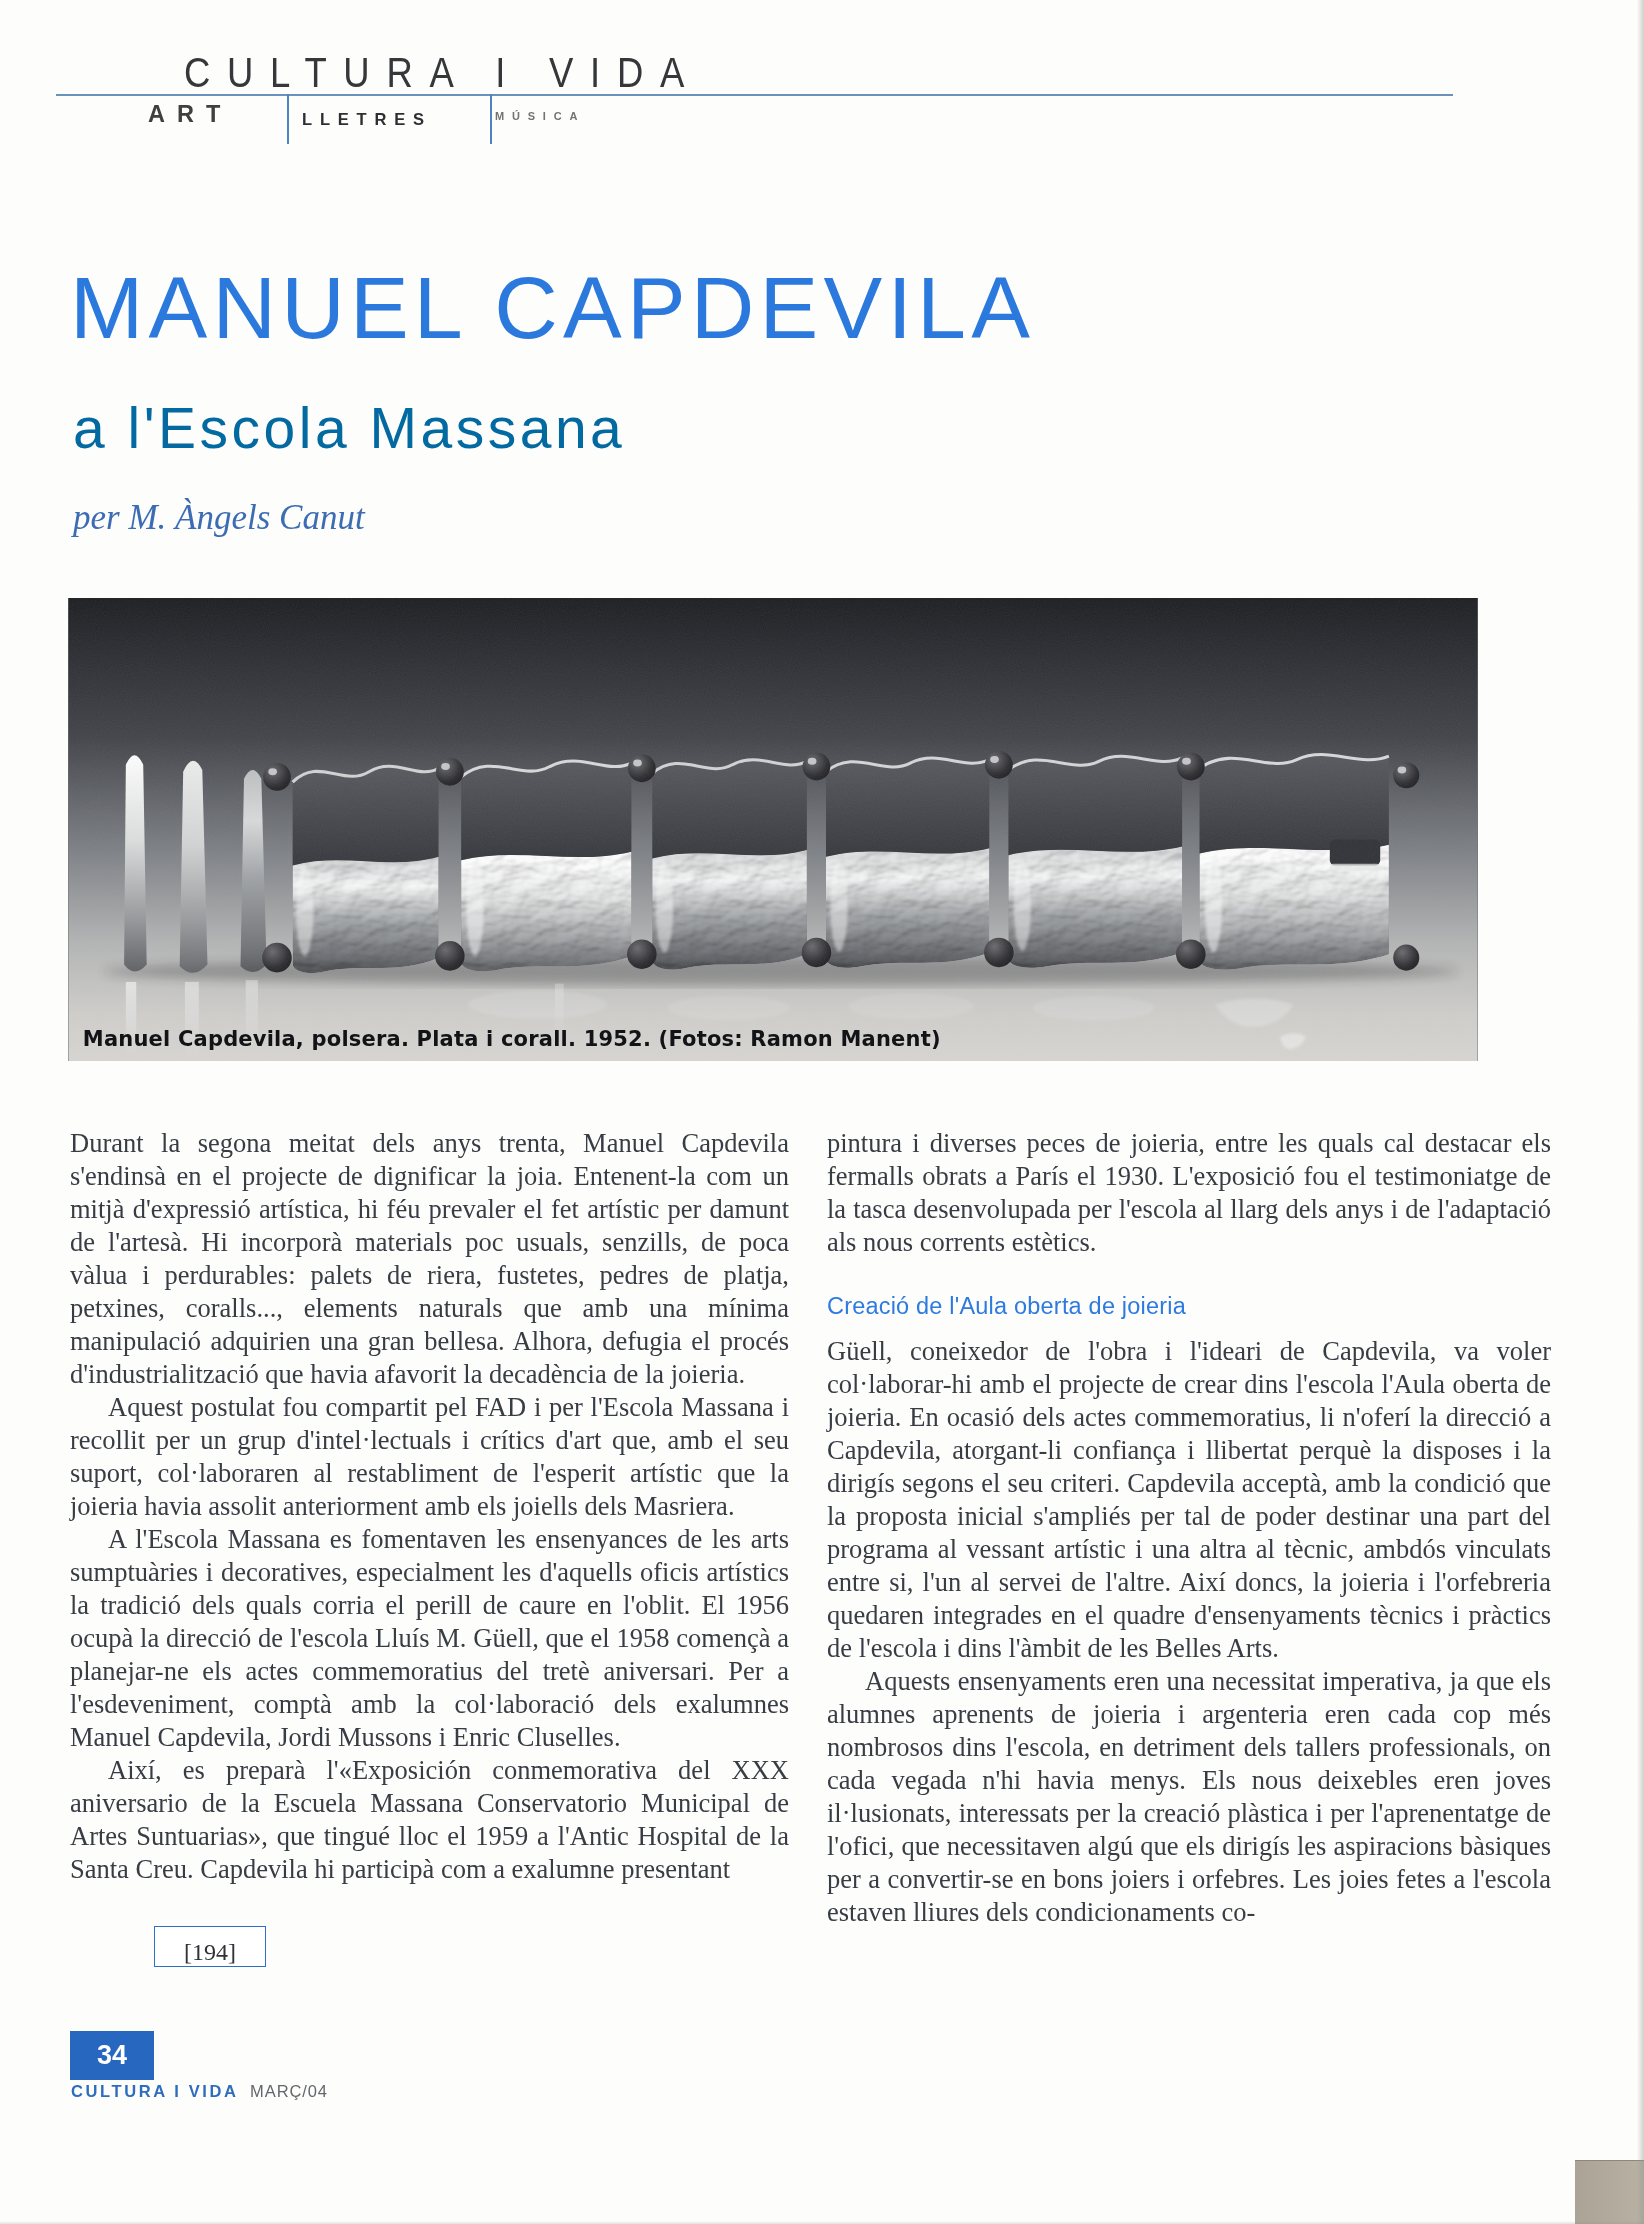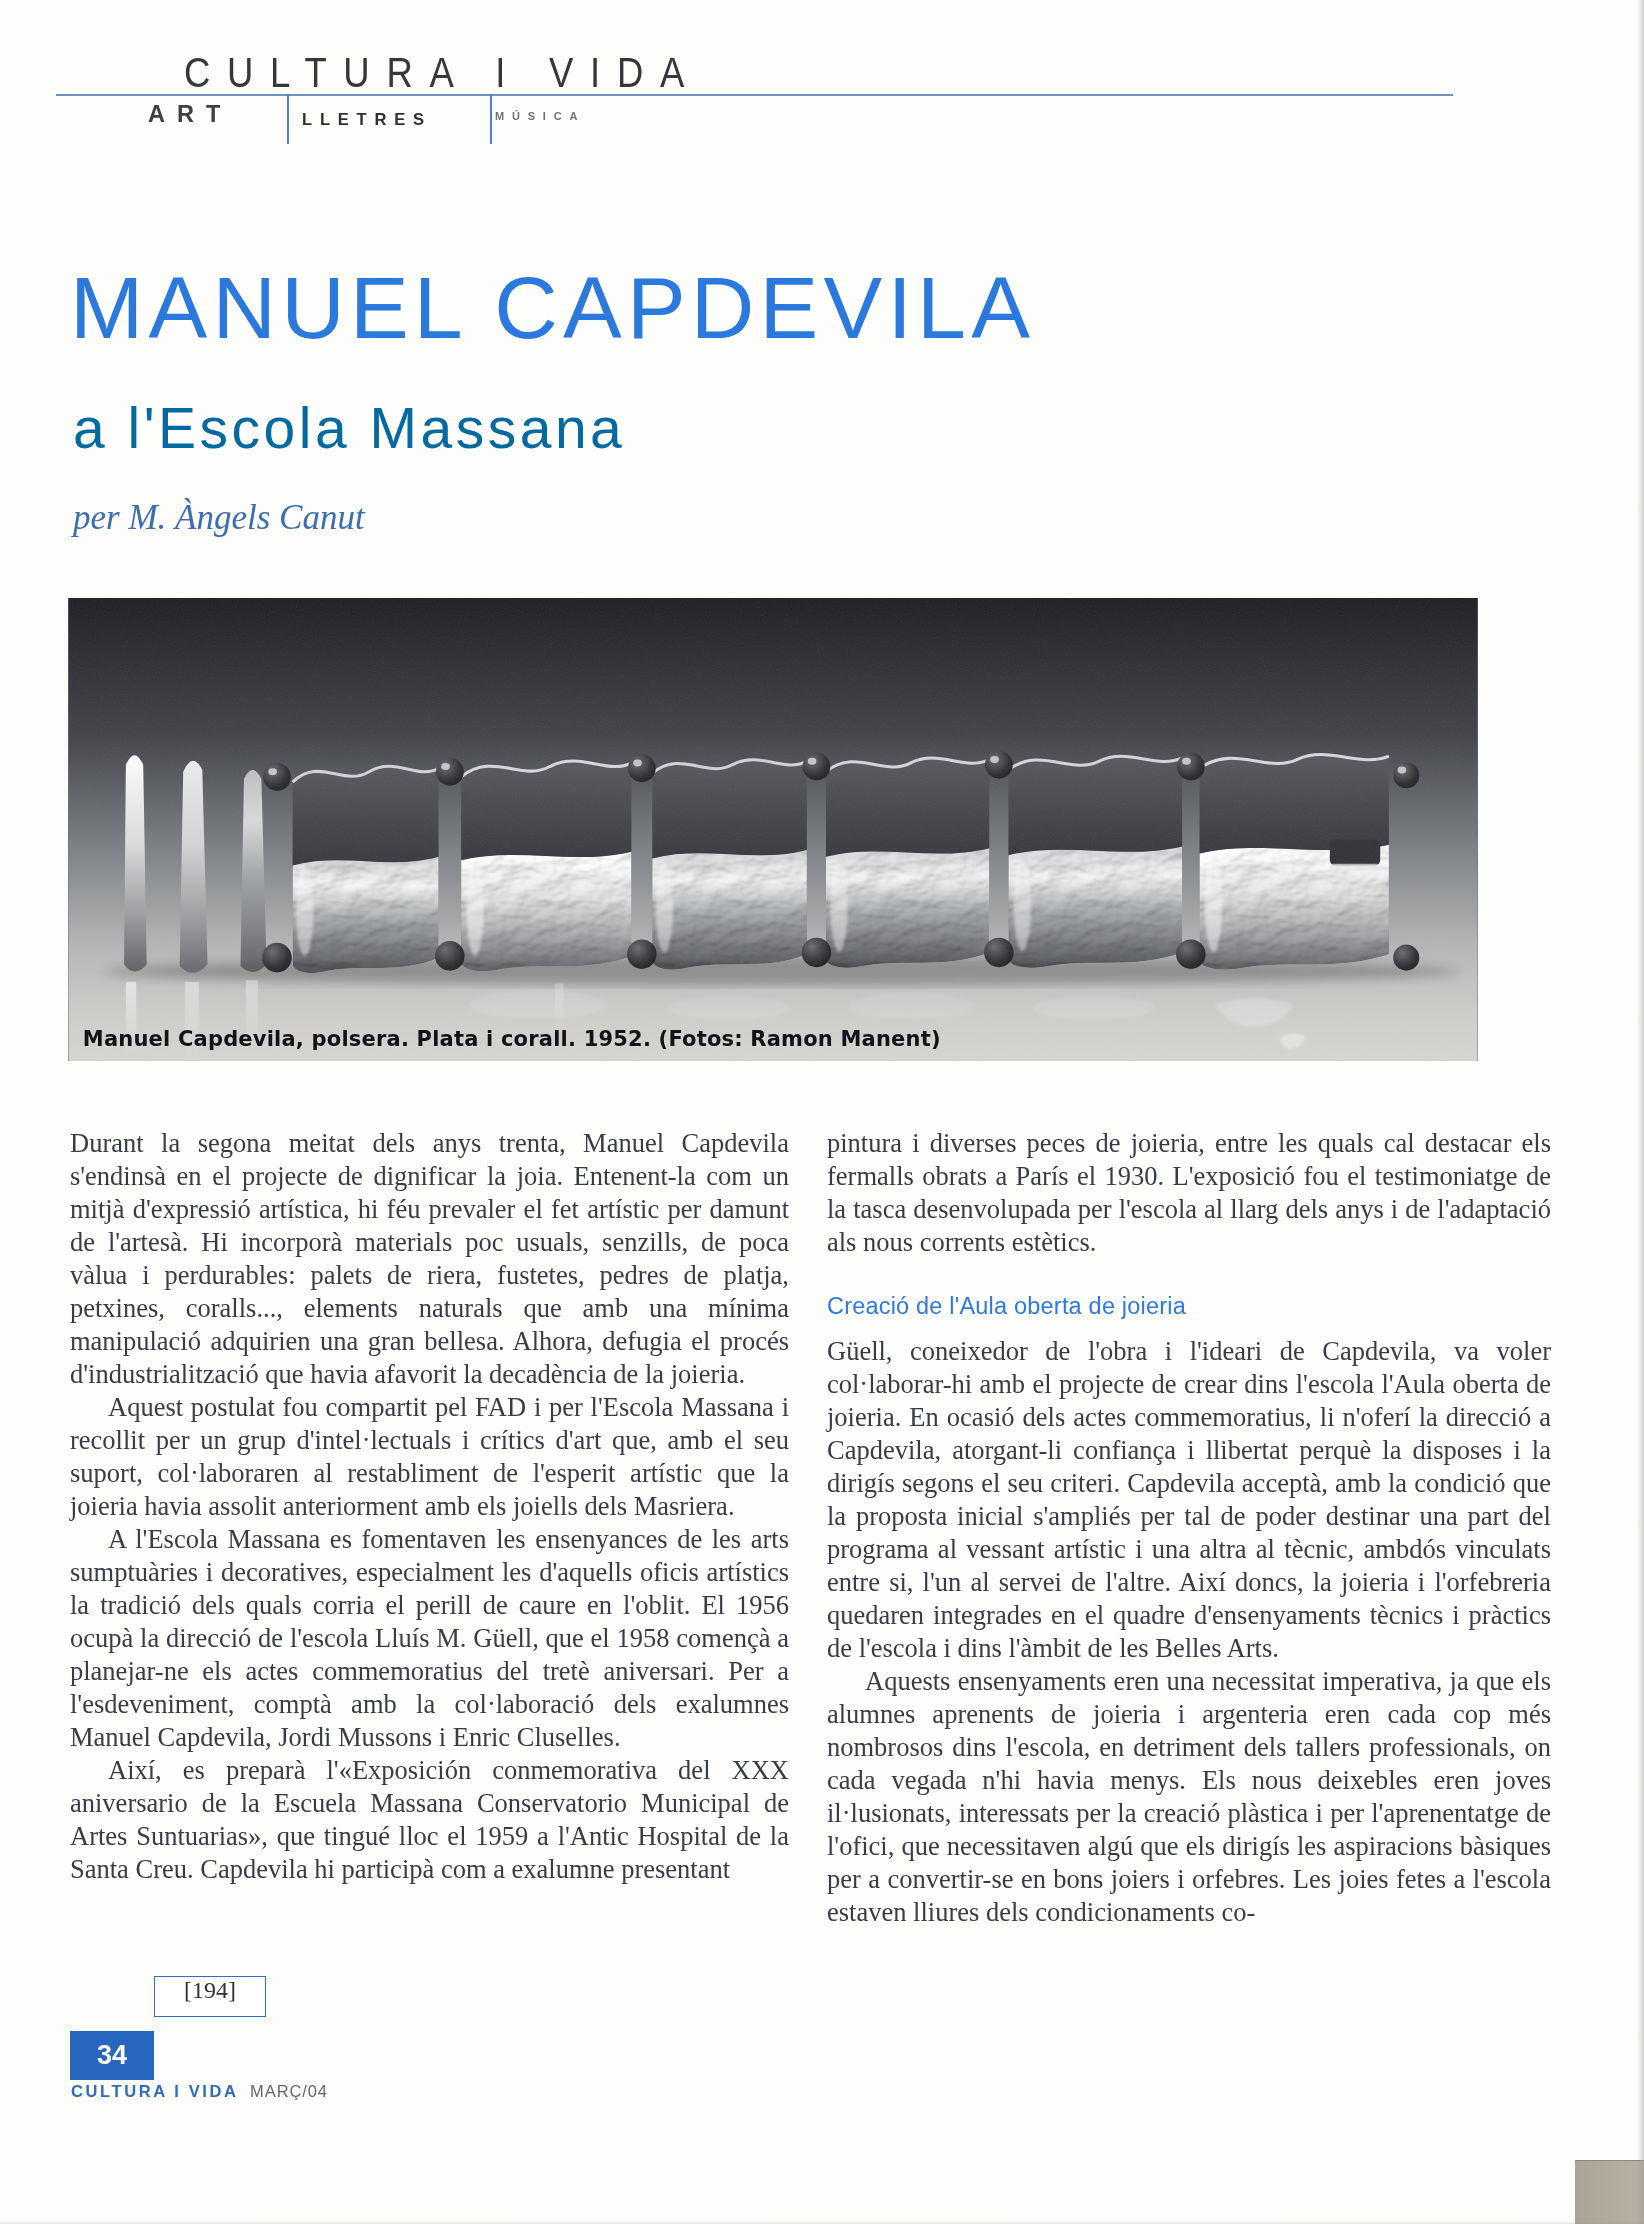--- a/index.html
+++ b/index.html
@@ -75,23 +75,23 @@
     text-align:left;letter-spacing:0.2px;
   }
   
   .page-num-box{
     position:absolute;left:70px;top:2031px;width:84px;height:49px;
     background:#2767c0;color:#ffffff;
     display:flex;align-items:center;justify-content:center;
     font-size:27px;font-weight:700;
   }
   .page-ref-box{
-    position:absolute;left:154px;top:1976px;width:112px;height:41px;
+    position:absolute;left:154px;top:1926px;width:112px;height:41px;
     background:#ffffff;border:1.7px solid #2d6fc6;box-sizing:border-box;
-    display:flex;align-items:flex-start;justify-content:center;
+    display:flex;align-items:flex-end;justify-content:center;
     font-family:"Liberation Serif", serif;font-size:24px;color:#2f3237;
   }
   .footer-line{
     position:absolute;left:71px;top:2082px;
     font-size:16.5px;white-space:nowrap;
   }
   .footer-pub{font-weight:700;color:#2e6dbd;letter-spacing:2.6px;}
   .footer-issue{font-weight:400;color:#63666b;letter-spacing:0.9px;margin-left:7px;}
   
   .next-page-sliver{

